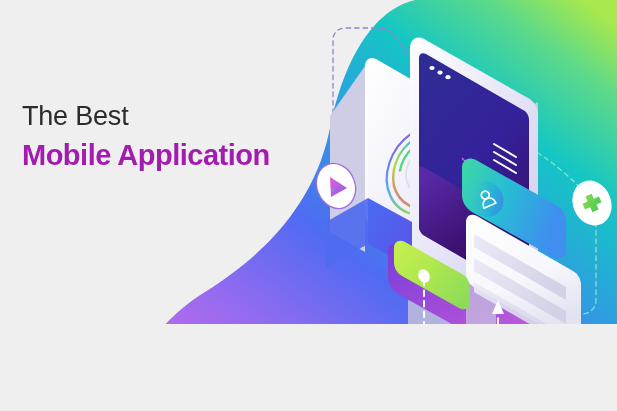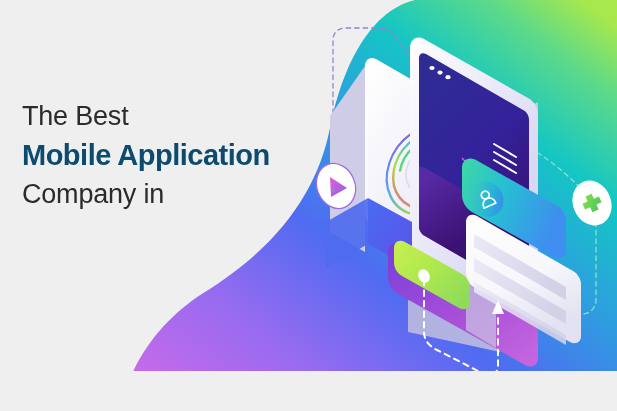--- a/index.html
+++ b/index.html
@@ -6,21 +6,21 @@
   html,body { width:617px; height:411px; }
   body {
     font-family:"Liberation Sans", sans-serif;
     background:#efefef;
     overflow:hidden;
     position:relative;
   }
   #banner {
     position:absolute;
     left:0; top:0;
-    width:617px; height:371px;
+    width:617px; height:324px;
     background:#efefef;
     overflow:hidden;
   }
 
   
   #headline {
     position:absolute;
     left:22px; top:96px;
     width:300px;
     z-index:40;
@@ -30,21 +30,21 @@
     font-size:27px;
     font-weight:400;
     letter-spacing:-0.2px;
     color:#2b2b2b;
     line-height:40px;
   }
   .hl-bold {
     font-size:29px;
     font-weight:700;
     letter-spacing:-0.5px;
-    color:#0c4a6e;
+    color:#a21caf;
     line-height:38px;
   }
 
   
   #art {
     position:absolute;
     left:0; top:0; width:617px; height:411px;
     z-index:10;
   }
   #art svg { display:block; }
@@ -342,16 +342,15 @@
         </g>
       </g>
 
       <circle cx="333" cy="190" r="2" fill="#9b7fd4"></circle>
     </svg>
   </div>
 
   <div id="headline">
     <span class="hl-line hl-light">The Best</span>
     <span class="hl-line hl-bold">Mobile Application</span>
-    <span class="hl-line hl-light">Company in</span>
   </div>
 
 </div>
 
 </body></html>

